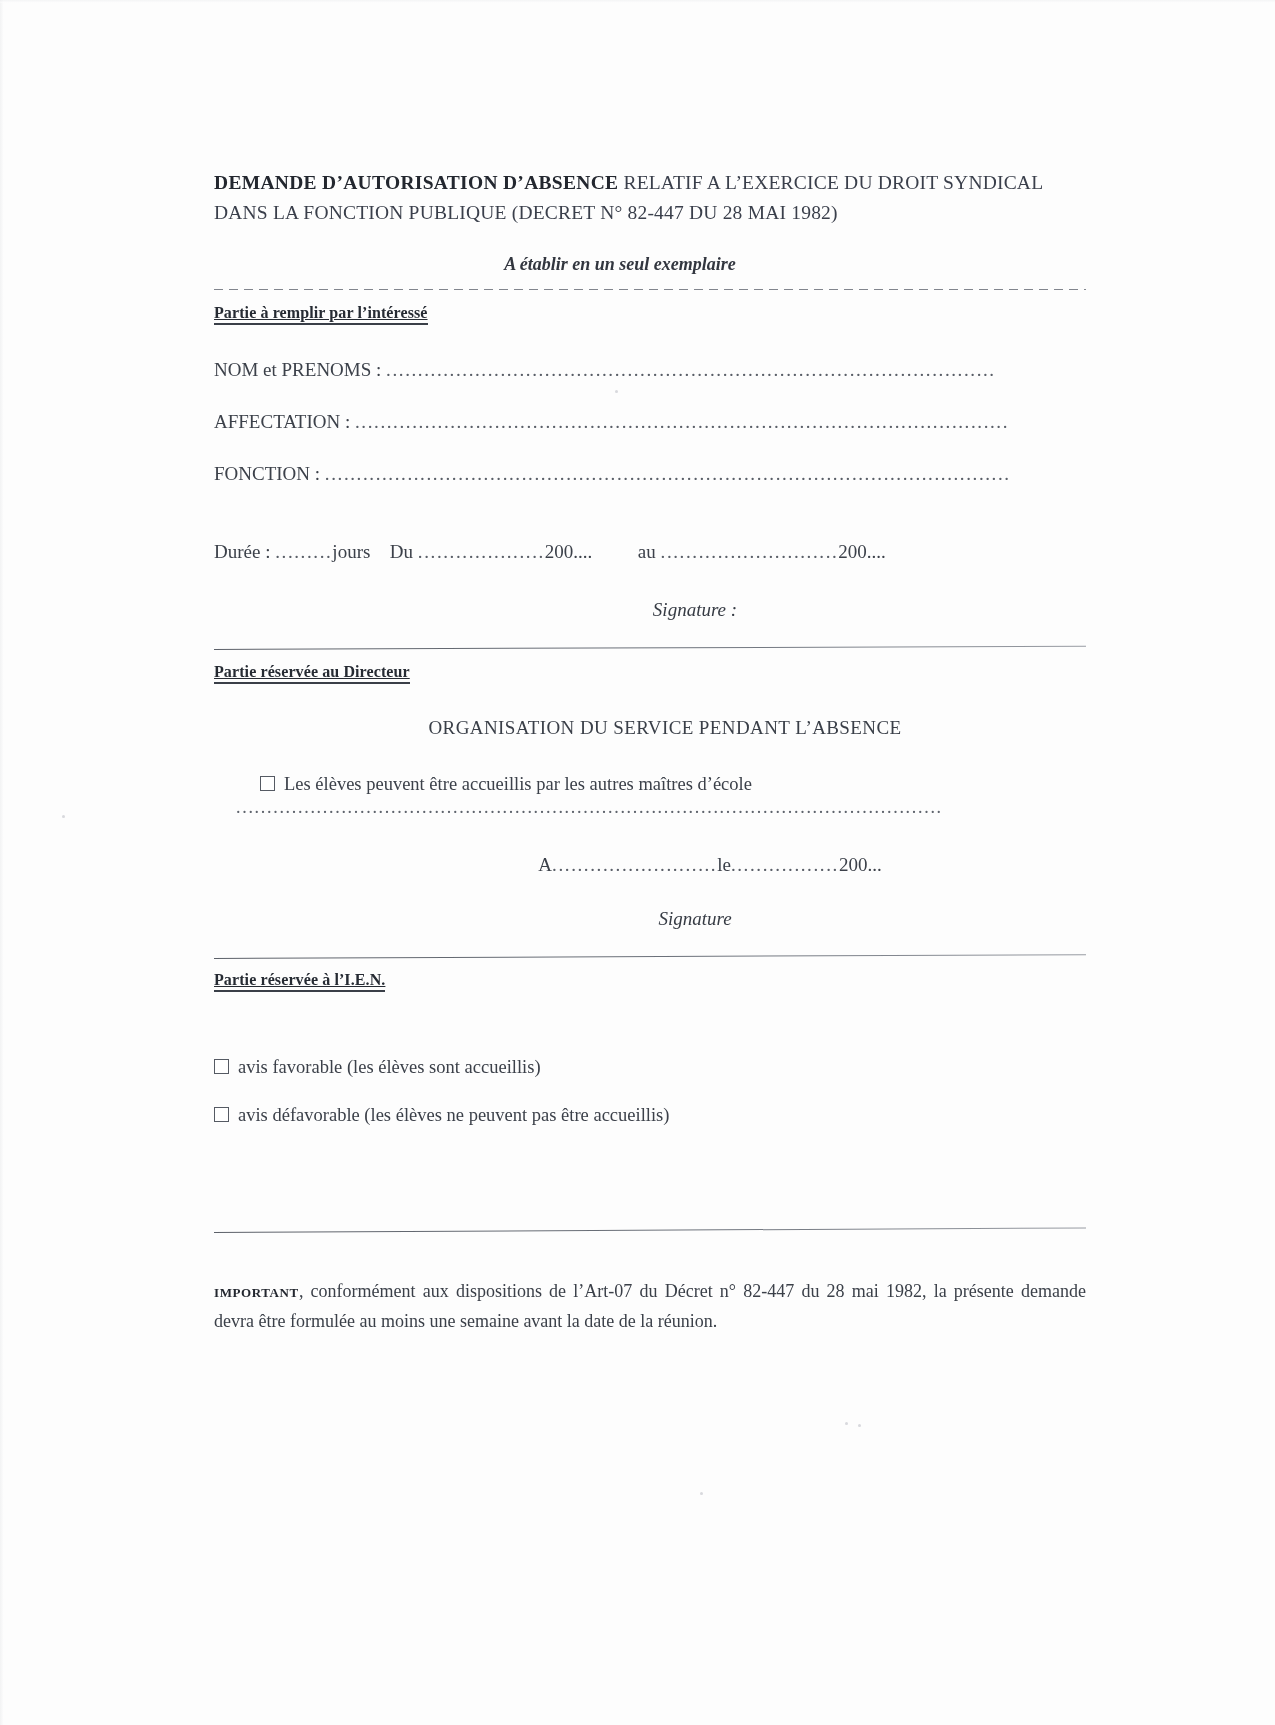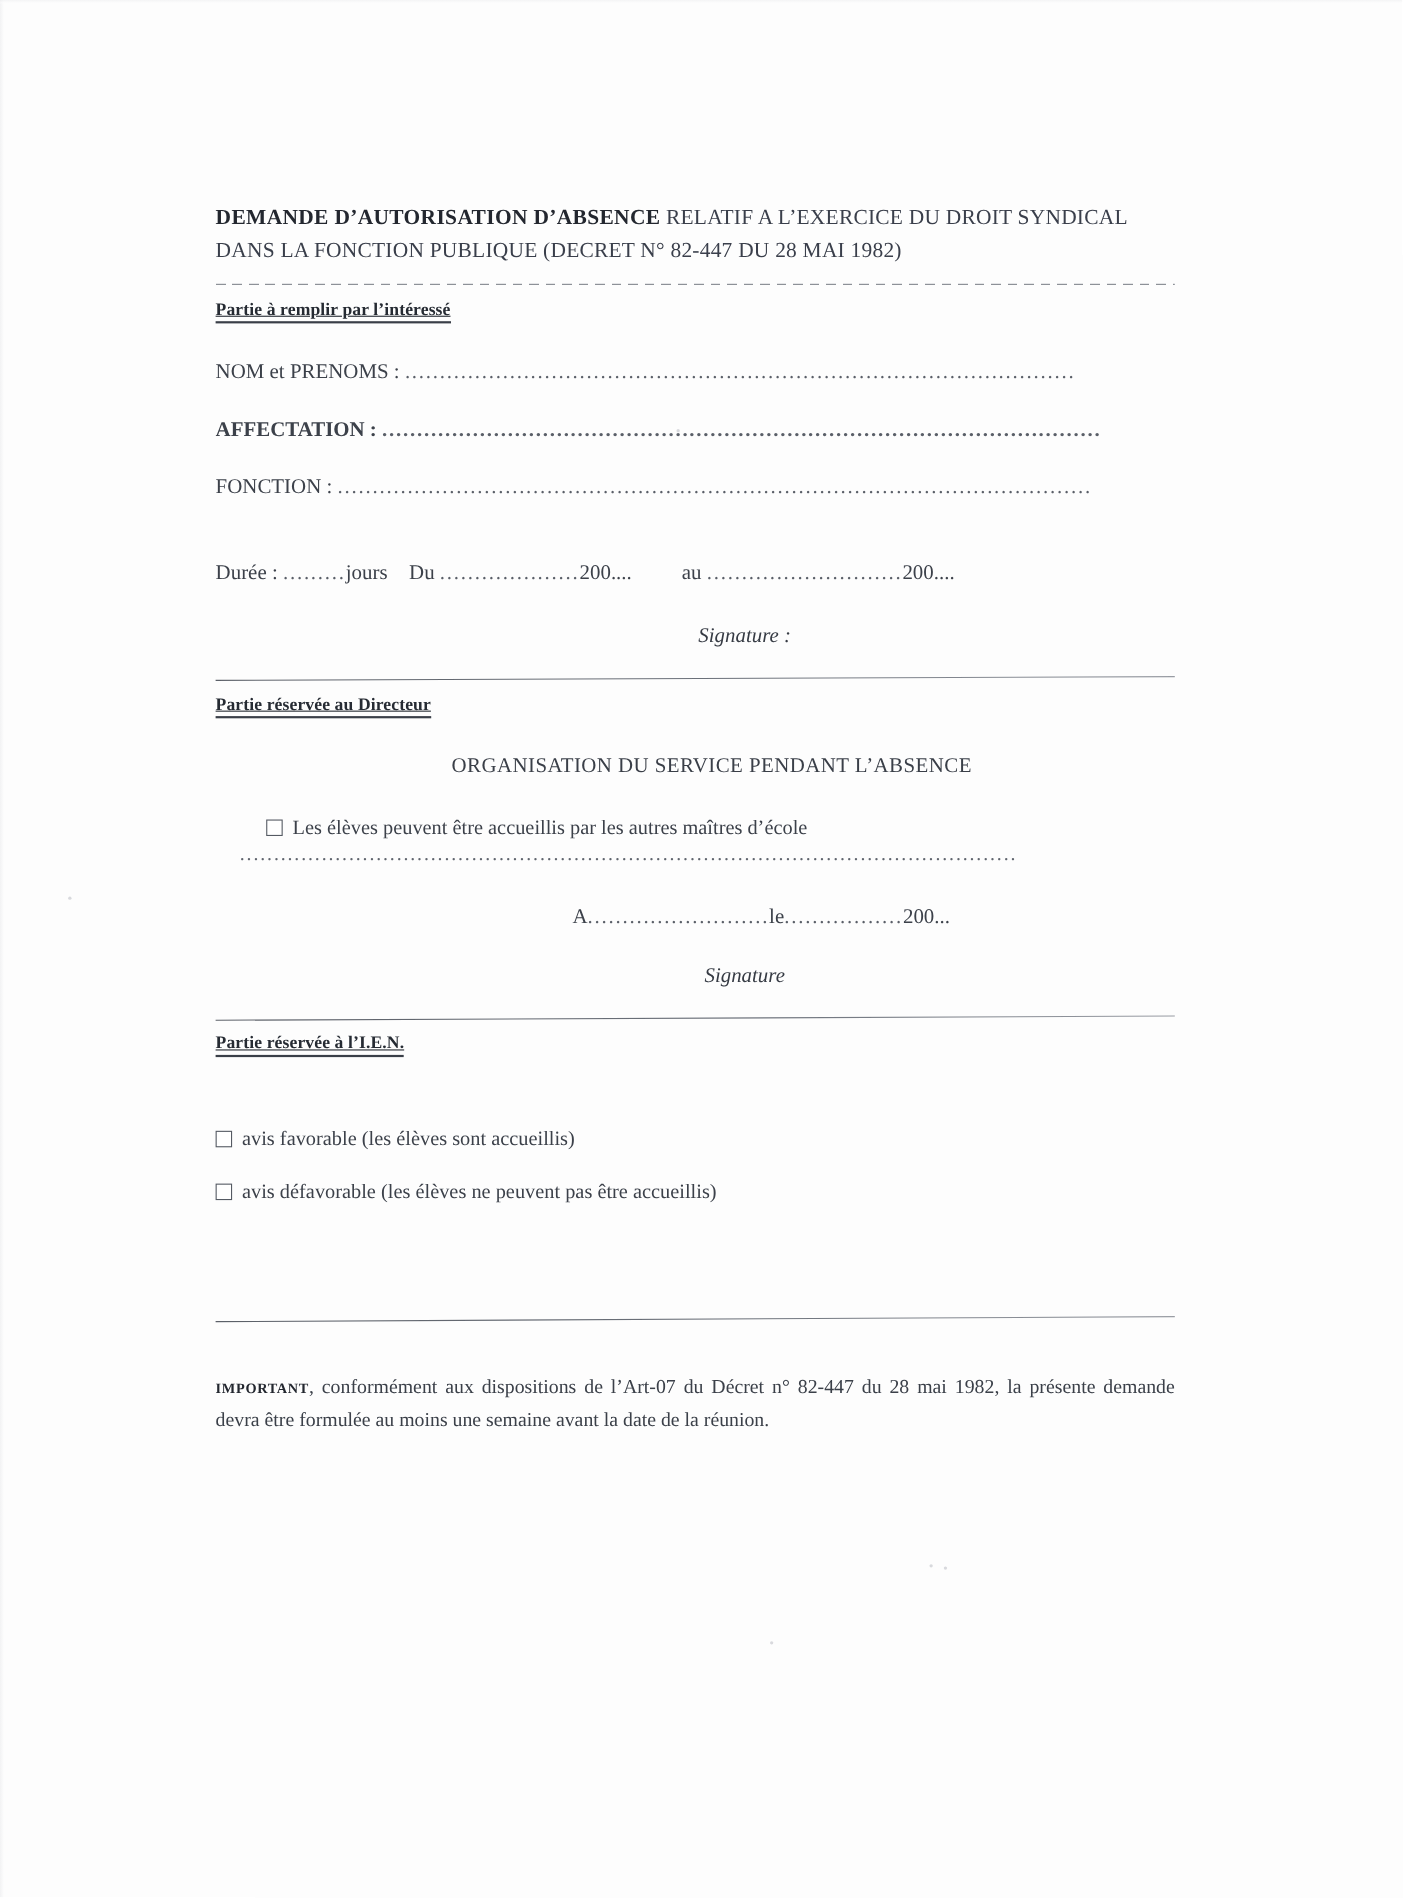--- a/index.html
+++ b/index.html
@@ -33,24 +33,23 @@
   }
   .scan-speck {
     position: absolute;
     background: #b9bcc2;
     border-radius: 50%;
     opacity: .55;
   }
 
   .content {
     position: absolute;
-    left: 196px;
+    left: 214px;
     top: 168px;
     width: 872px;
-    margin-top: 16px;
   }
 
   
   .doc-title {
     font-size: 19.5px;
     line-height: 30px;
     letter-spacing: .2px;
     color: #3a3f4b;
     margin: 0;
     font-weight: normal;
@@ -178,33 +177,34 @@
   <div class="scan-speck" style="left:62px; top:815px; width:3px; height:3px;"></div>
   <div class="scan-speck" style="left:700px; top:1492px; width:3px; height:3px;"></div>
   <div class="scan-speck" style="left:845px; top:1422px; width:3px; height:3px;"></div>
   <div class="scan-speck" style="left:858px; top:1424px; width:3px; height:3px;"></div>
   <div class="scan-speck" style="left:615px; top:390px; width:3px; height:3px;"></div>
 
   <div class="content">
 
     <p class="doc-title"><span class="strong">DEMANDE D’AUTORISATION D’ABSENCE</span><span> RELATIF A L’EXERCICE DU DROIT SYNDICAL DANS LA FONCTION PUBLIQUE (DECRET N° 82-447 DU 28 MAI 1982)</span></p>
 
+    <div class="subtitle">A établir en un seul exemplaire</div>
 
     <div class="dashed-rule"></div>
 
     <div style="margin-top:14px;">
       <span class="section-heading">Partie à remplir par l’intéressé</span>
     </div>
 
     <div class="field-row" style="margin-top:32px;">
       <span>NOM et PRENOMS :</span>
       <span class="dots">................................................................................................</span>
     </div>
 
-    <div class="field-row" style="margin-top:26px;font-weight:bold;">
+    <div class="field-row" style="margin-top:26px;">
       <span>AFFECTATION :</span>
       <span class="dots">.......................................................................................................</span>
     </div>
 
     <div class="field-row" style="margin-top:26px;">
       <span>FONCTION :</span>
       <span class="dots">............................................................................................................</span>
     </div>
 
     <div class="field-row" style="margin-top:52px;">

